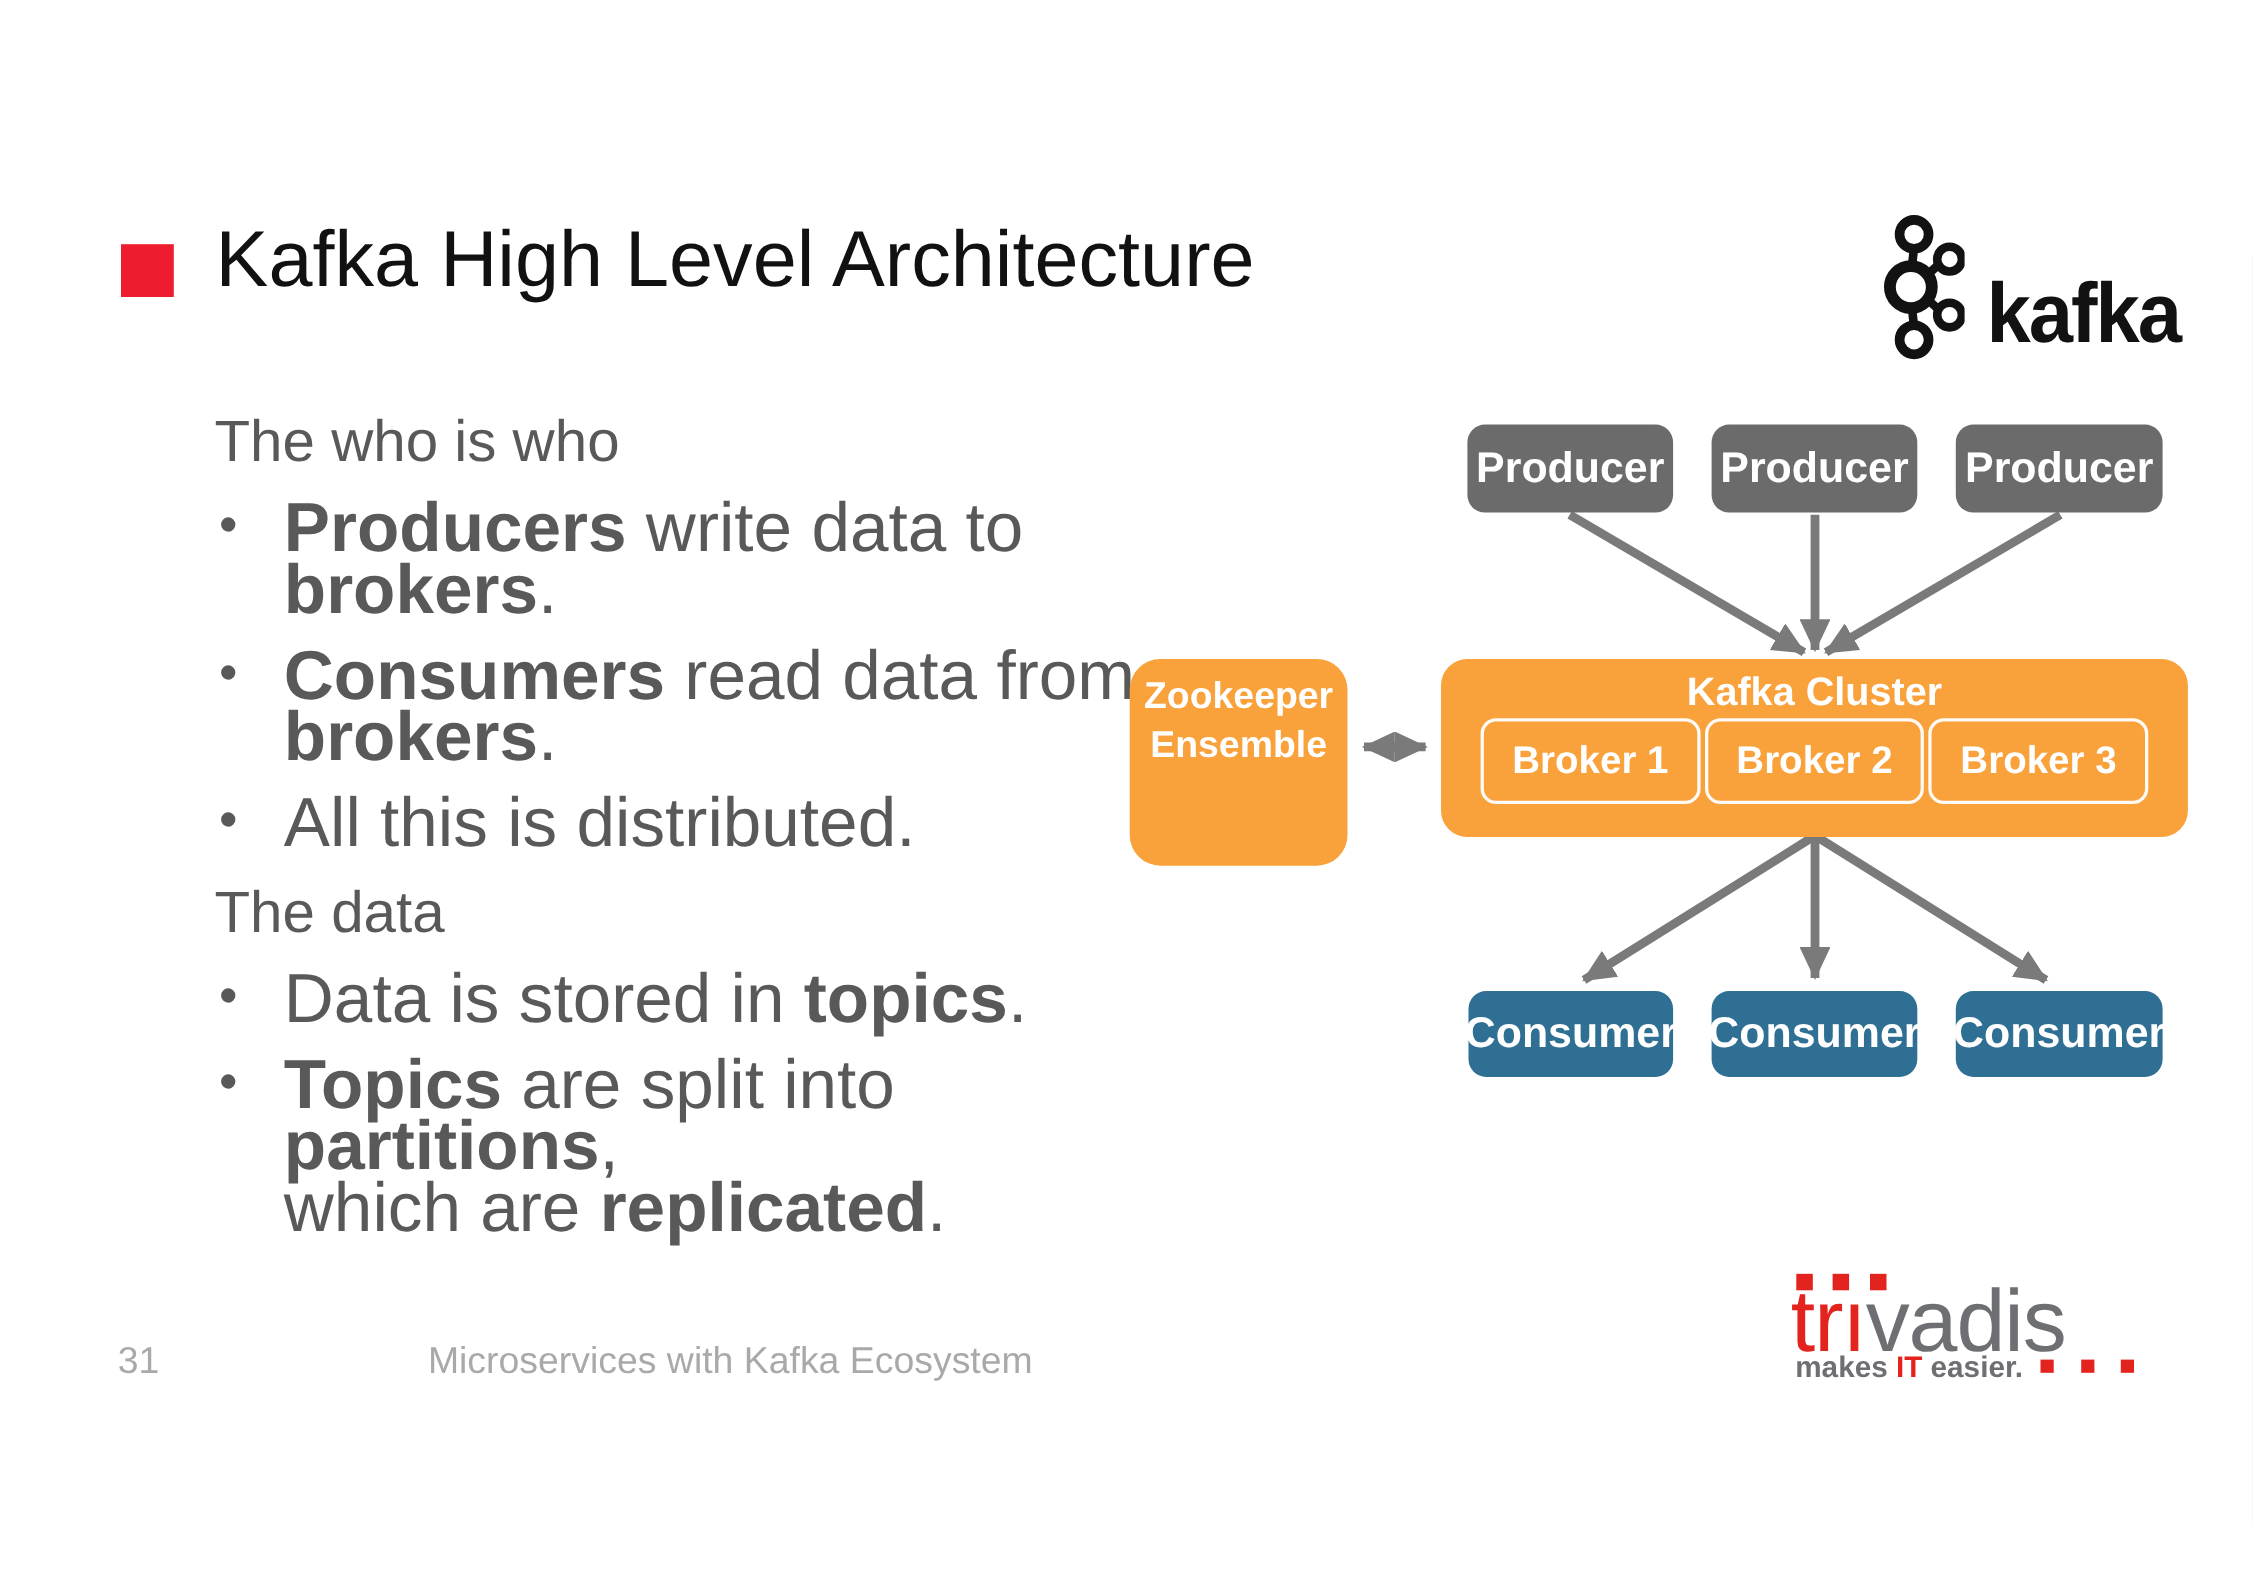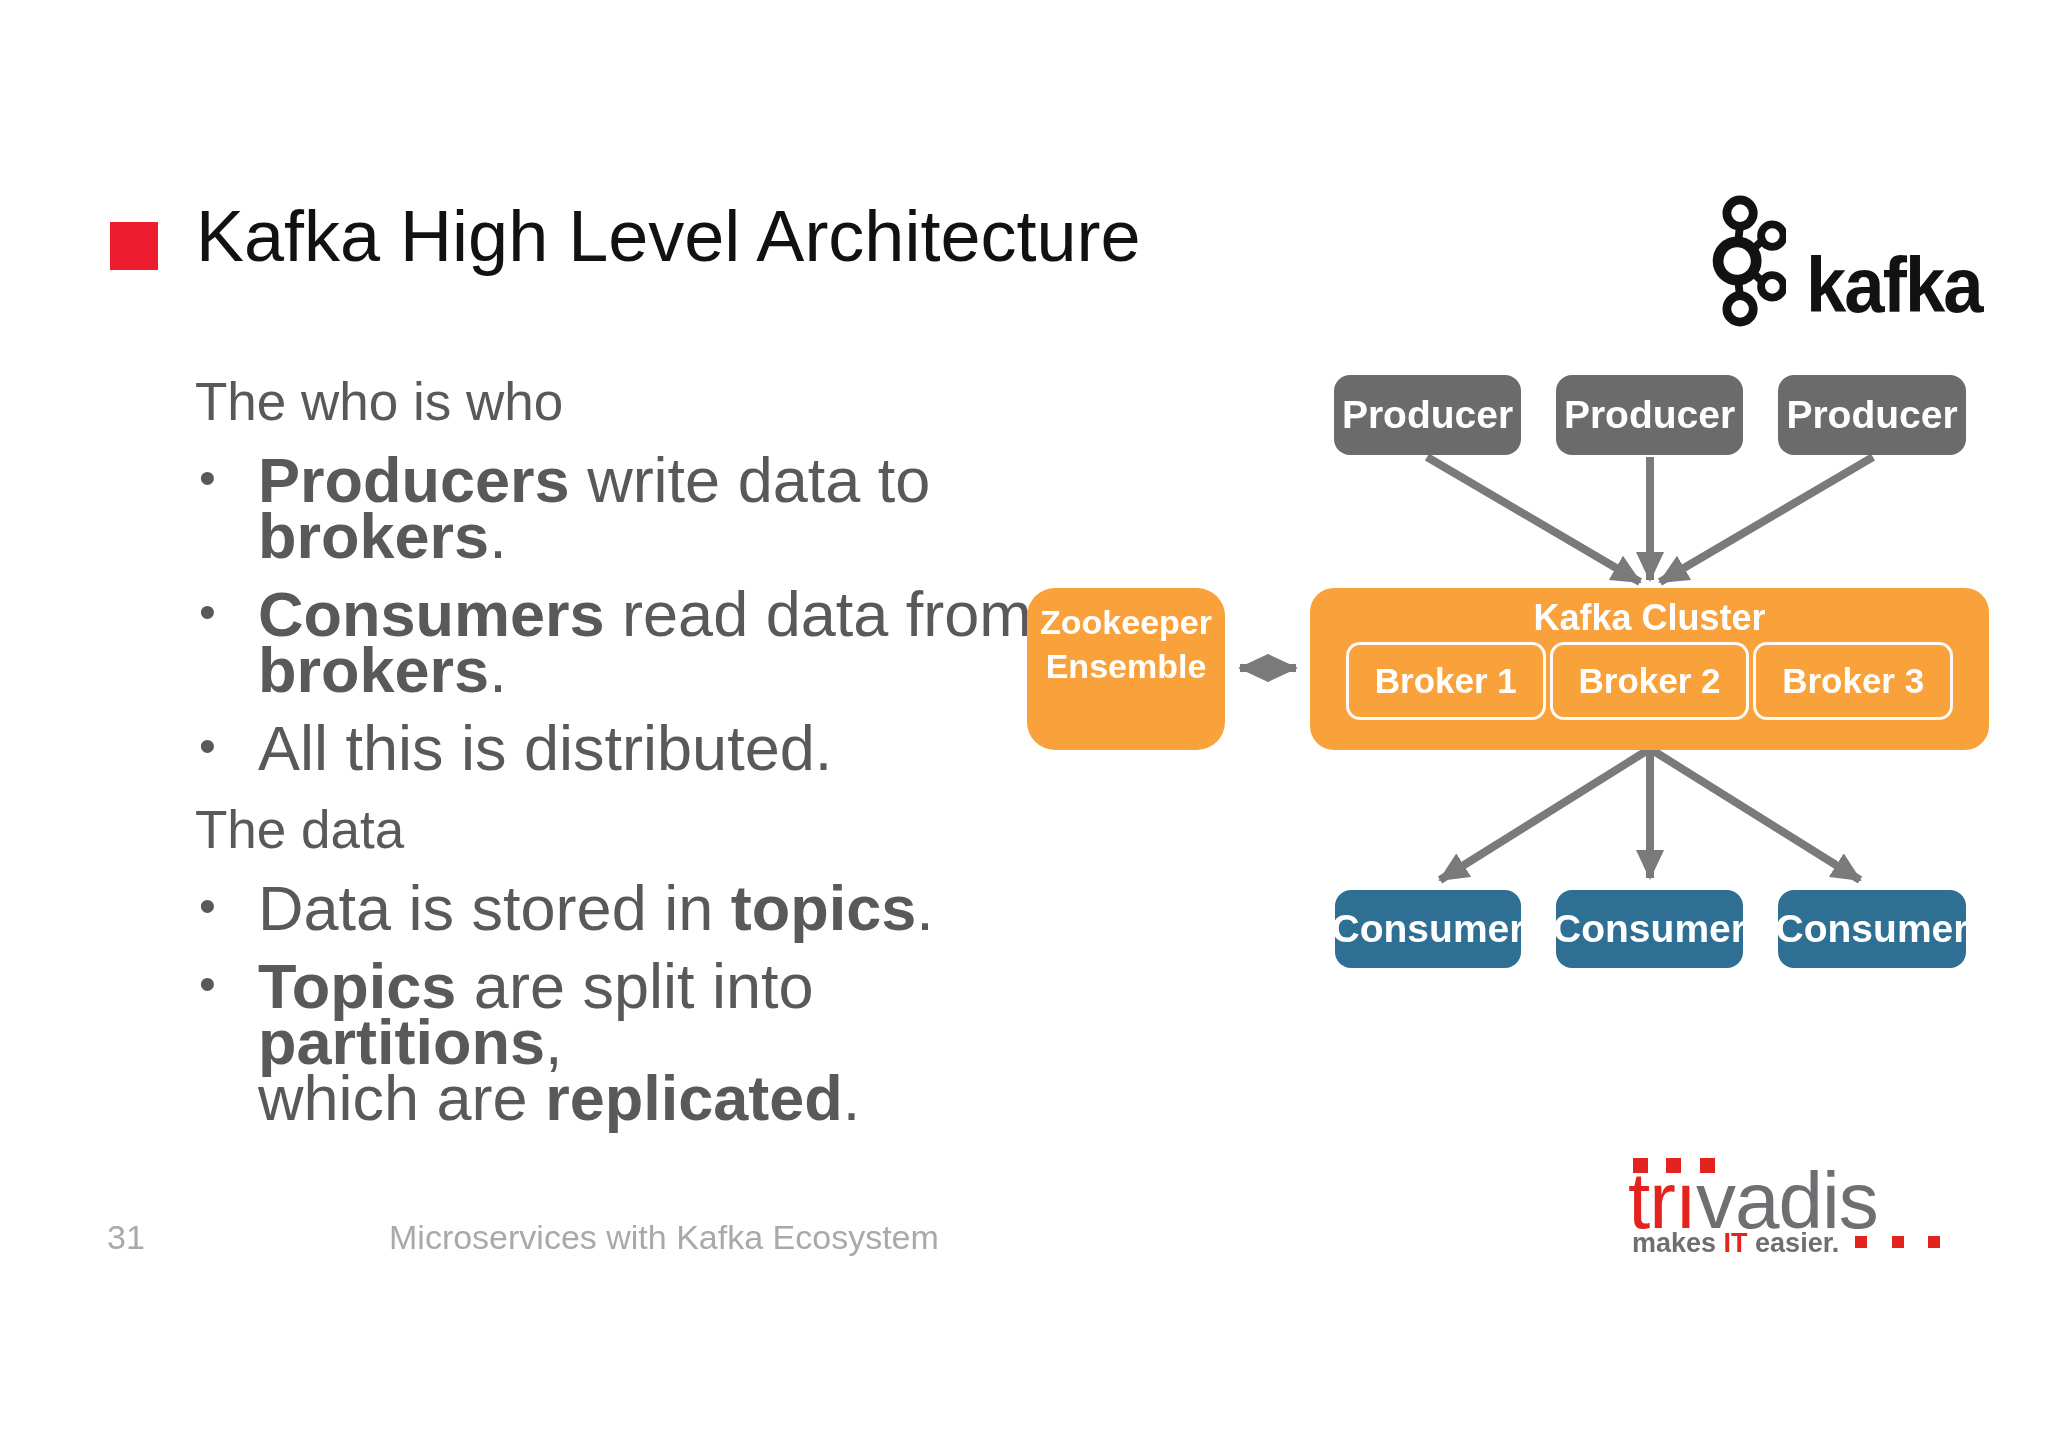--- a/index.html
+++ b/index.html
@@ -15,33 +15,33 @@
   .kafka-word{font-size:77px;font-weight:bold;color:#121212;letter-spacing:-2px;margin-left:20px;transform:scaleX(.94);transform-origin:left center;padding-top:6px;}
   
   .content{position:absolute;left:195px;top:372px;width:840px;color:var(--body-text,#595959);}
   .section-heading{font-size:53px;line-height:60px;font-weight:400;}
   .section-heading.second{margin-top:24px;}
   ul.bullets{list-style:none;margin:20px 0 0 0;padding:0;}
   ul.bullets li{position:relative;padding-left:63px;font-size:63px;line-height:56px;margin-bottom:22px;}
   ul.bullets li::before{content:"\2022";position:absolute;left:4px;top:-2px;font-size:48px;color:var(--body-text,#595959);}
   .bold{font-weight:bold;}
   
-  .diagram{position:absolute;left:1000px;top:360px;width:1000px;height:630px;}
+  .diagram{position:absolute;left:1000px;top:371px;width:1000px;height:630px;}
   .arrows{position:absolute;left:0;top:0;width:1000px;height:630px;}
   .arrowline{stroke:var(--arrow-gray,#7A7A7A);stroke-width:8;fill:none;}
   .arrowhead{fill:var(--arrow-gray,#7A7A7A);}
   .dbox{position:absolute;display:flex;align-items:center;justify-content:center;color:#ffffff;font-weight:bold;}
   .producer{top:15px;height:80px;background:var(--producer-gray,#6B6B6B);border-radius:16px;font-size:39px;}
   .p1{left:334px;width:187px;} .p2{left:556px;width:187px;} .p3{left:778px;width:188px;}
   .cluster{position:absolute;left:310px;top:228px;width:679px;height:162px;background:var(--orange,#F9A13A);border-radius:24px;}
   .cluster-label{margin-top:10px;text-align:center;color:#fff;font-weight:bold;font-size:36px;line-height:40px;}
   .brokers{position:absolute;left:0;top:54px;width:100%;height:78px;display:flex;gap:4px;padding:0 36px;box-sizing:border-box;}
   .broker{flex:1;border:3px solid rgba(255,255,255,.95);border-radius:14px;background:var(--orange,#F9A13A);
           display:flex;align-items:center;justify-content:center;color:#fff;font-weight:bold;font-size:35px;}
-  .zookeeper{position:absolute;left:27px;top:228px;width:198px;height:162px;background:var(--orange,#F9A13A);border-radius:28px;
+  .zookeeper{position:absolute;left:27px;top:228px;width:198px;height:188px;background:var(--orange,#F9A13A);border-radius:28px;
              text-align:center;color:#fff;font-weight:bold;font-size:34px;line-height:44px;padding-top:12px;box-sizing:border-box;}
   .consumer{top:530px;height:78px;background:var(--consumer-blue,#2E6F93);border-radius:16px;font-size:39px;}
   .c1{left:335px;width:186px;} .c2{left:556px;width:187px;} .c3{left:778px;width:188px;}
   
   .page-number{position:absolute;left:107px;top:1218px;font-size:34px;color:var(--footer-text,#A9A9A9);}
   .footer-text{position:absolute;left:389px;top:1218px;font-size:34px;color:var(--footer-text,#A9A9A9);}
   
   .trivadis{position:absolute;left:1628px;top:1140px;width:340px;height:120px;}
   .tdot{position:absolute;top:18px;width:15px;height:15px;background:var(--trivadis-red,#E3231E);}
   .d1{left:5px;} .d2{left:38px;} .d3{left:72px;}

